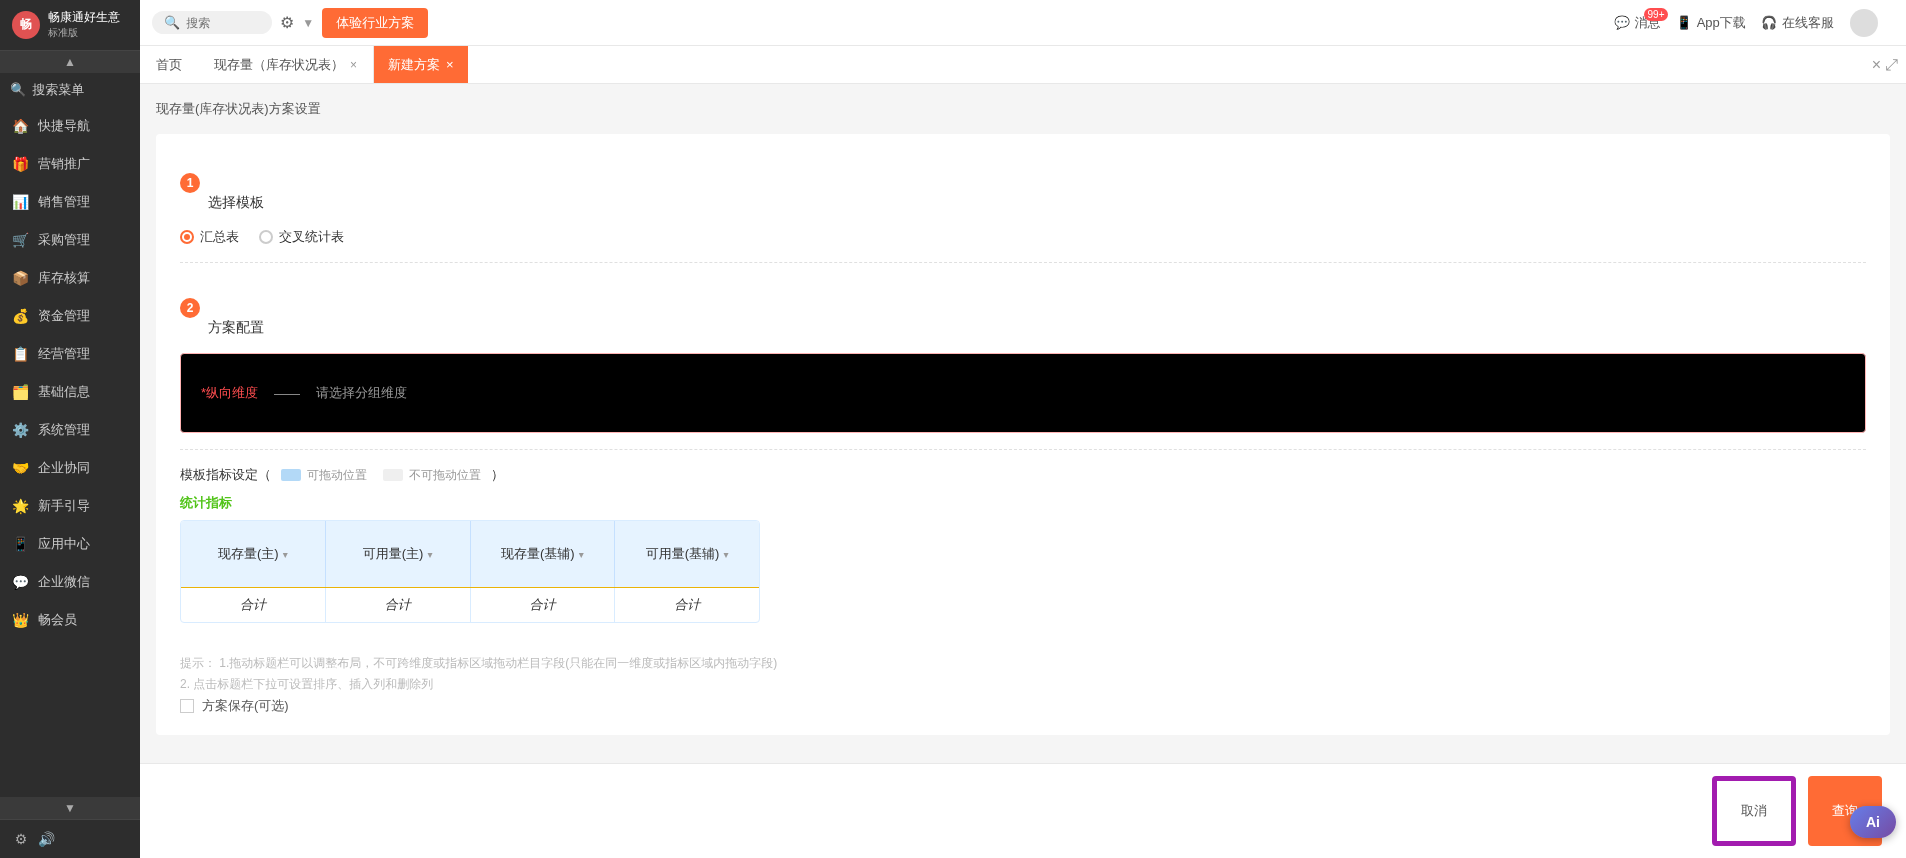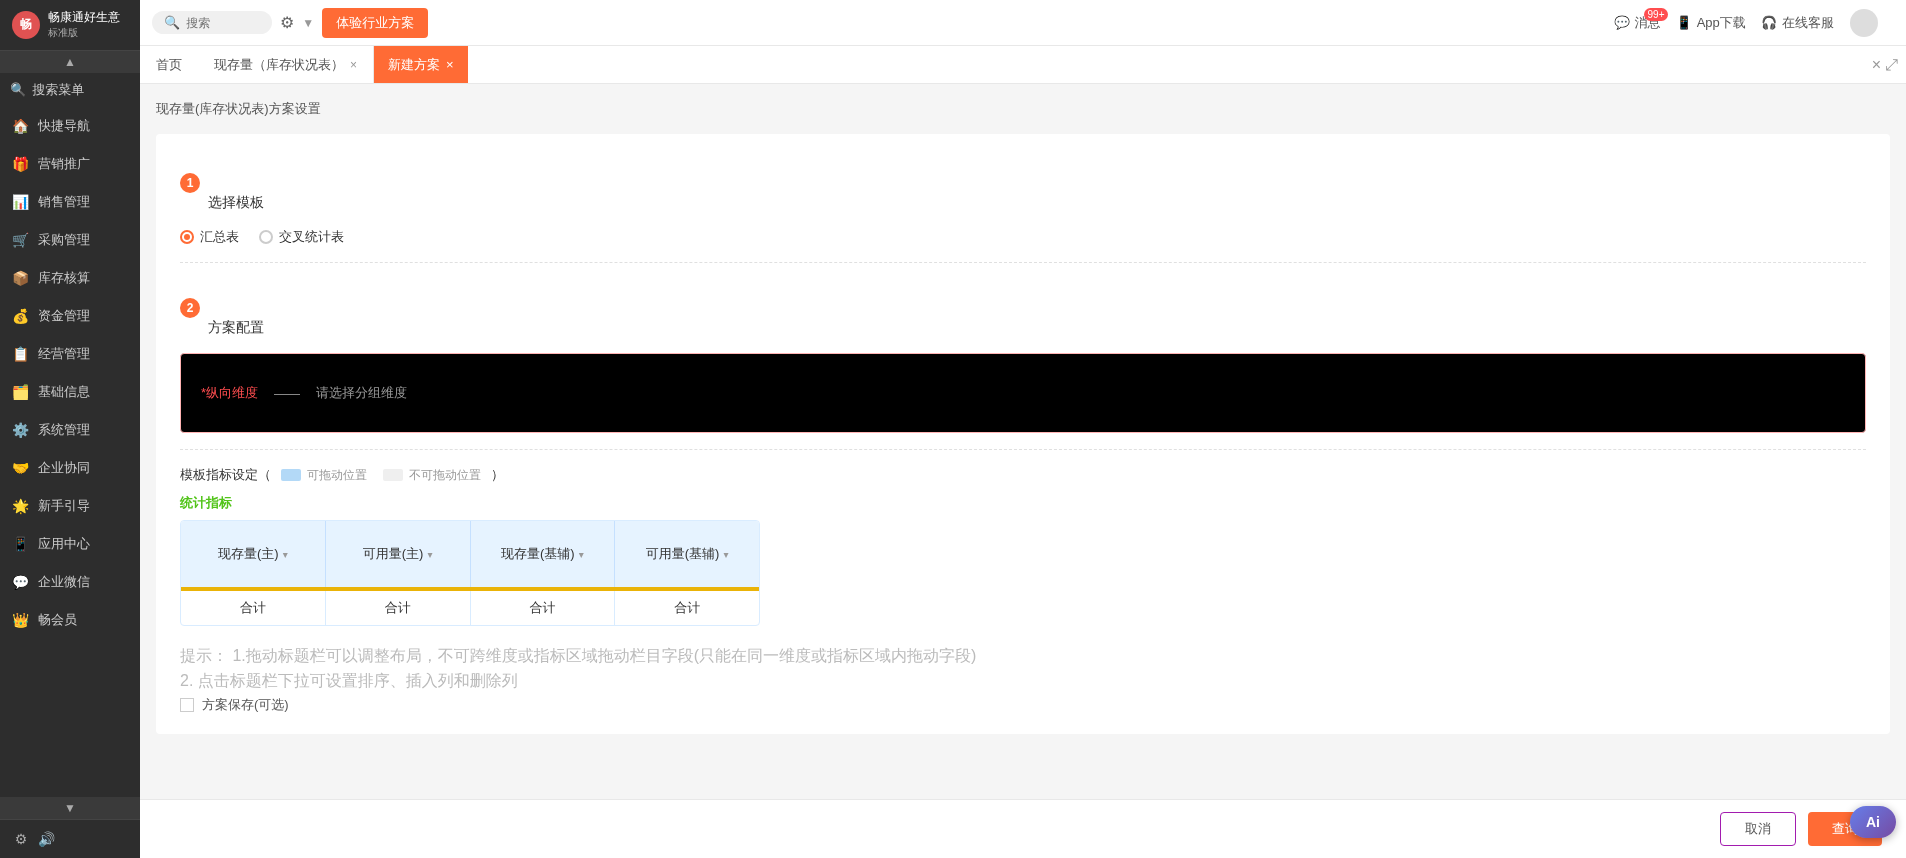--- a/index.html
+++ b/index.html
@@ -179,49 +179,49 @@
     .stats-section-label { color: #52c41a; font-size: 13px; margin-bottom: 8px; font-weight: 700; }
     .stats-table { border: 1px solid #d9ecff; border-radius: 4px; overflow: hidden; width: 580px; }
     .stats-table-header { display: flex; background: #e6f3ff; }
     .stats-col {
       flex: 1; display: flex; align-items: center; justify-content: center;
       padding: 24px 4px; font-size: 13px; color: #333; gap: 4px;
       border-right: 1px solid #c5e0ff;
     }
     .stats-col:last-child { border-right: none; }
     .stats-col-chevron { color: #999; font-size: 10px; }
-    .stats-table-row { display: flex; border-top: 4px solid #eab308; }
+    .stats-table-row { display: flex; border-top: 1px solid #eab308; font-style: italic; }
     .stats-cell {
       flex: 1; display: flex; align-items: center; justify-content: center;
       padding: 8px 4px; font-size: 13px; color: #333;
       border-right: 1px solid #d9ecff;
     }
     .stats-cell:last-child { border-right: none; }
 
     
-    .tips { margin-top: 20px; font-size: 16px; color: #bbb; }
+    .tips { margin-top: 32px; font-size: 12px; color: #bbb; }
     .tips p { margin-bottom: 4px; }
 
     
     .save-option { display: flex; align-items: center; gap: 8px; margin-top: 4px; }
     .save-checkbox { width: 14px; height: 14px; border: 1px solid #ccc; display: flex; align-items: center; justify-content: center; cursor: pointer; }
     .save-label { font-size: 13px; color: #555; }
 
     
     .footer-bar {
       background: #fff;
       border-top: 1px solid #e8e8e8;
       padding: 12px 24px;
       display: flex;
       justify-content: flex-end;
       gap: 12px;
     }
     .btn-cancel {
-      background: #fff; border: 1px solid #a21caf; color: #555;
-      padding: 7px 24px; border-radius: 4px; font-size: 13px; cursor: pointer;
+      background: #fff; border: 5px solid #a21caf; color: #555;
+      padding: 21px 24px; border-radius: 4px; font-size: 13px; cursor: pointer;
     }
     .btn-query {
       background: #ff6b35; border: none; color: white;
       padding: 7px 24px; border-radius: 4px; font-size: 13px; cursor: pointer;
     }
 
     
     .ai-float {
       position: fixed; bottom: 20px; right: 10px;
       background: linear-gradient(135deg, #667eea, #764ba2);

